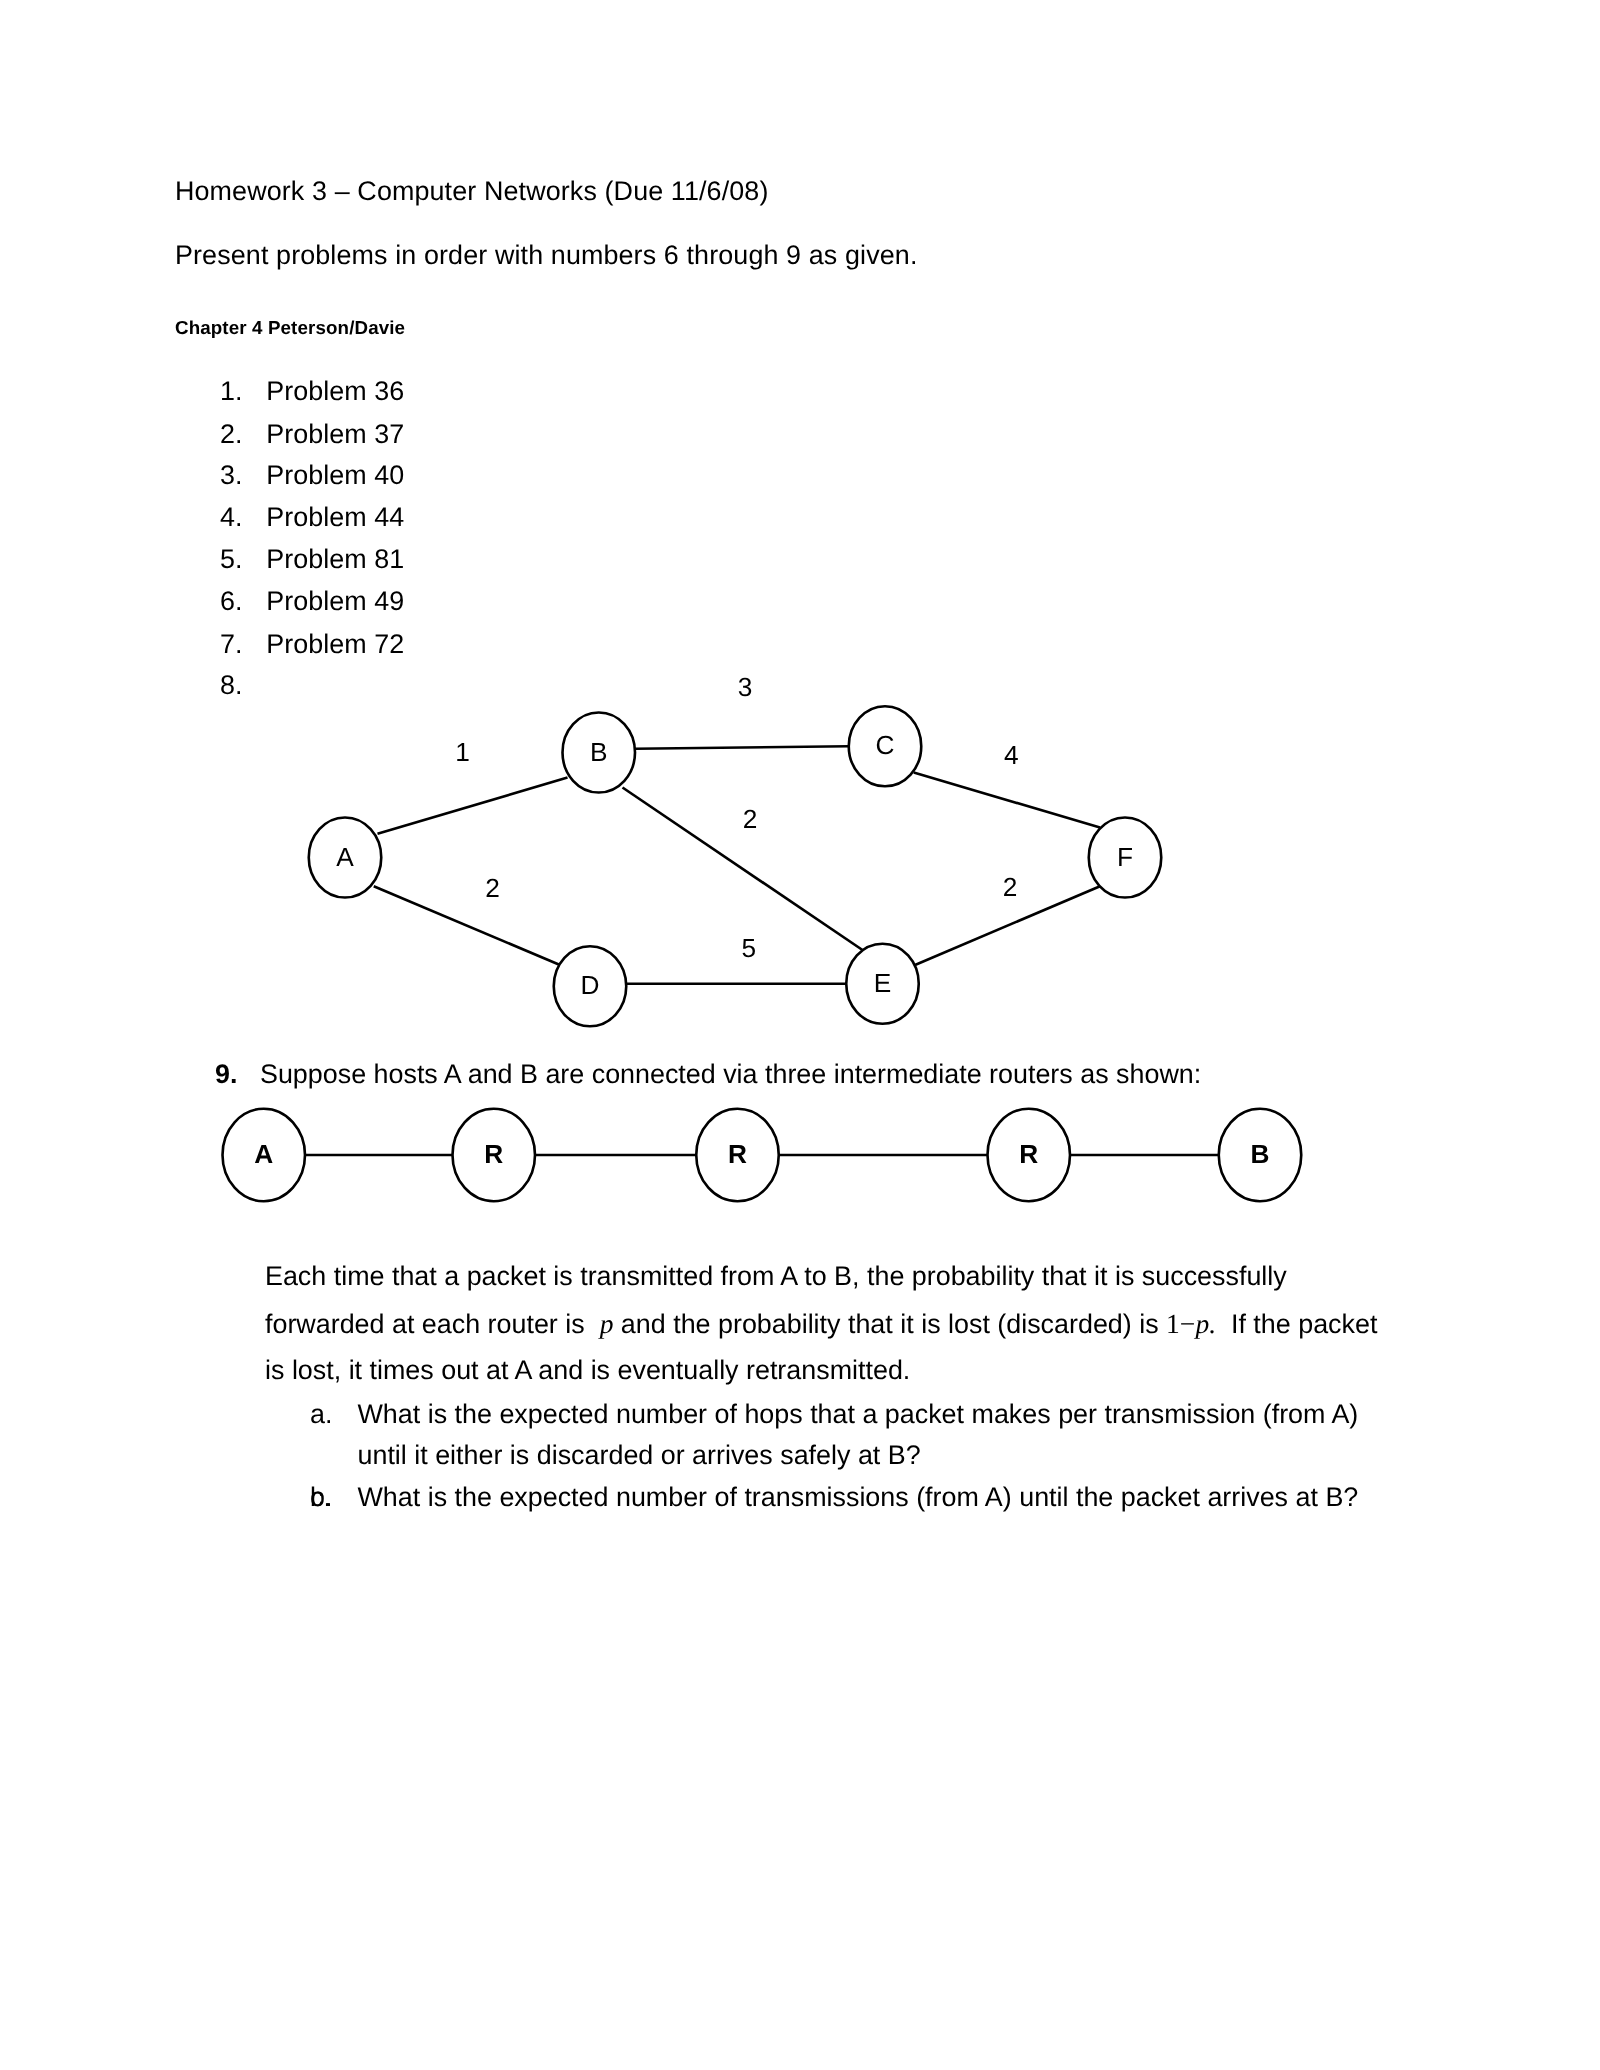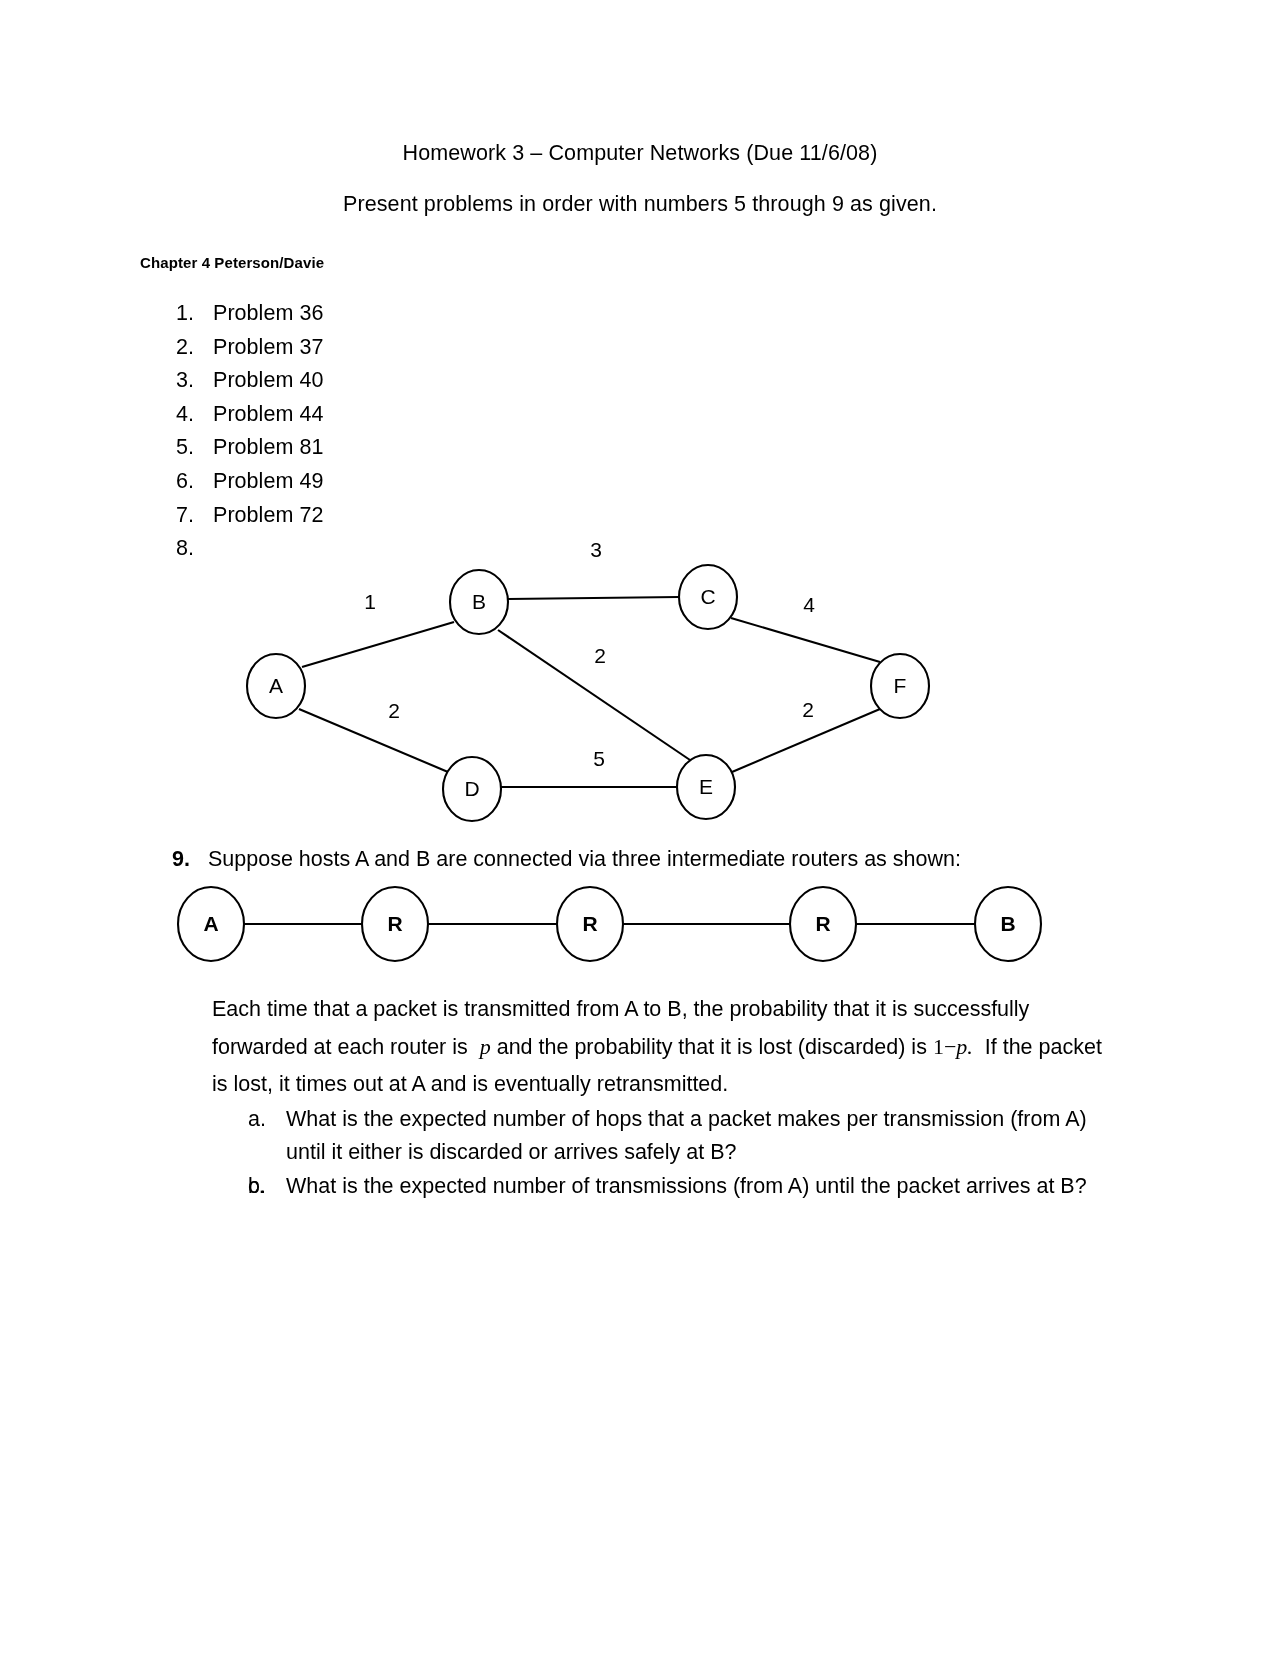--- a/index.html
+++ b/index.html
@@ -21,21 +21,20 @@
   }
   .doc {
     position: absolute;
     left: 140px;
     top: 0;
     width: 1000px;
   }
 
   
   .title-line {
-    text-align: center;
     font-size: 21.5px;
     line-height: 1.0;
     letter-spacing: 0.1px;
     margin: 0;
   }
   .t1 { margin-top: 143px; }
   .t2 { margin-top: 29px; }
 
   .section-head {
     font-size: 15px;
@@ -170,21 +169,21 @@
     dominant-baseline: middle;
   }
 </style>
 </head>
 <body>
 
 <div class="page">
   <div class="doc">
 
     <div class="title-line t1">Homework 3 – Computer Networks (Due 11/6/08)</div>
-    <div class="title-line t2">Present problems in order with numbers 5 through 9 as given.</div>
+    <div class="title-line t2">Present problems in order with numbers 6 through 9 as given.</div>
 
     <div class="section-head">Chapter 4 Peterson/Davie</div>
 
     <ol class="problems">
       <li>
         <span class="num">1.</span>
         <span class="body">Problem 36</span>
       </li>
       <li>
         <span class="num">2.</span>
@@ -269,21 +268,21 @@
         <ellipse class="node-circle" cx="880" cy="43" rx="33" ry="37"></ellipse>
 
         <text class="node-label-bold" x="83" y="44">A</text>
         <text class="node-label-bold" x="267" y="44">R</text>
         <text class="node-label-bold" x="462" y="44">R</text>
         <text class="node-label-bold" x="695" y="44">R</text>
         <text class="node-label-bold" x="880" y="44">B</text>
       </svg>
     </div>
 
-    <p class="para" style="margin-top:24px;">
+    <p class="para" style="margin-top:36px;">
       <span>Each time that a packet is transmitted from A to B, the probability that it is successfully forwarded at each router is</span><span>&nbsp; </span><span class="mathit">p</span><span> </span><span>and the probability that it is lost (discarded) is</span><span> </span><span class="mathnum">1−</span><span class="mathit">p.</span><span>&nbsp; </span><span>If the packet is lost, it times out at A and is eventually retransmitted.</span>
     </p>
 
     <ol class="sublist">
       <li>
         <span class="num">a.</span>
         <span class="body">What is the expected number of hops that a packet makes per transmission (from A) until it either is discarded or arrives safely at B?</span>
       </li>
       <li>
         <span class="num">b.</span>

